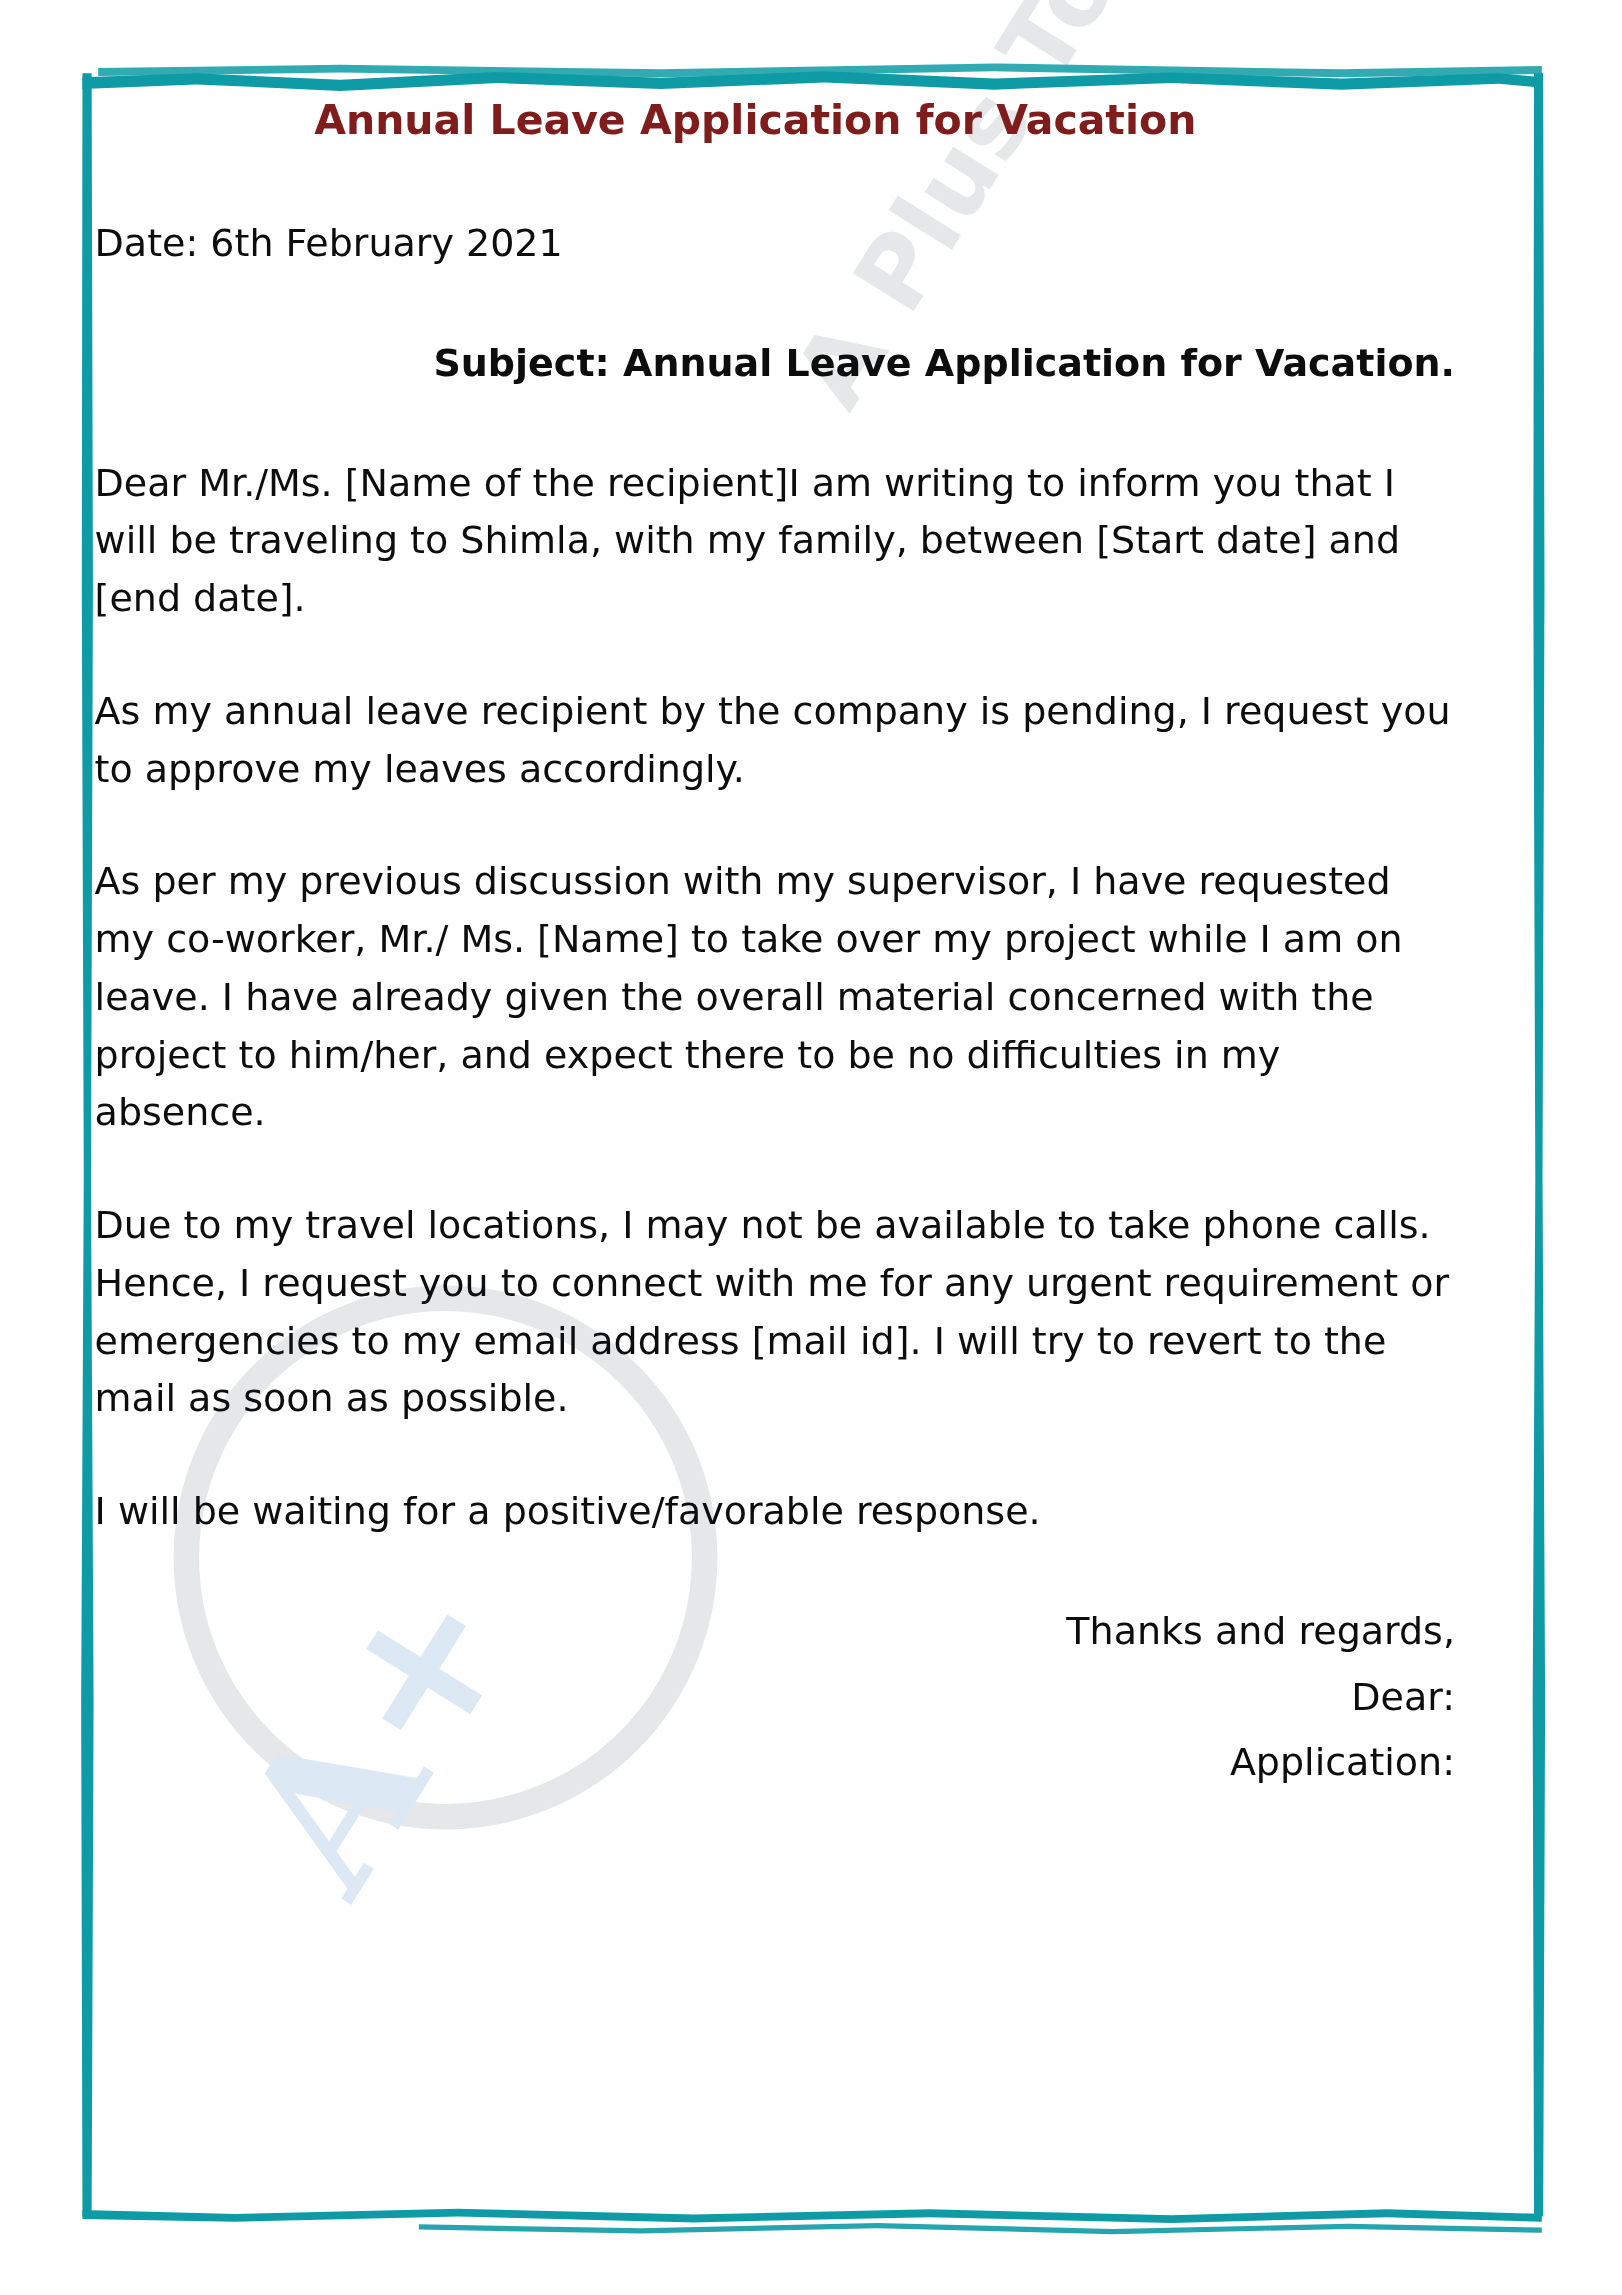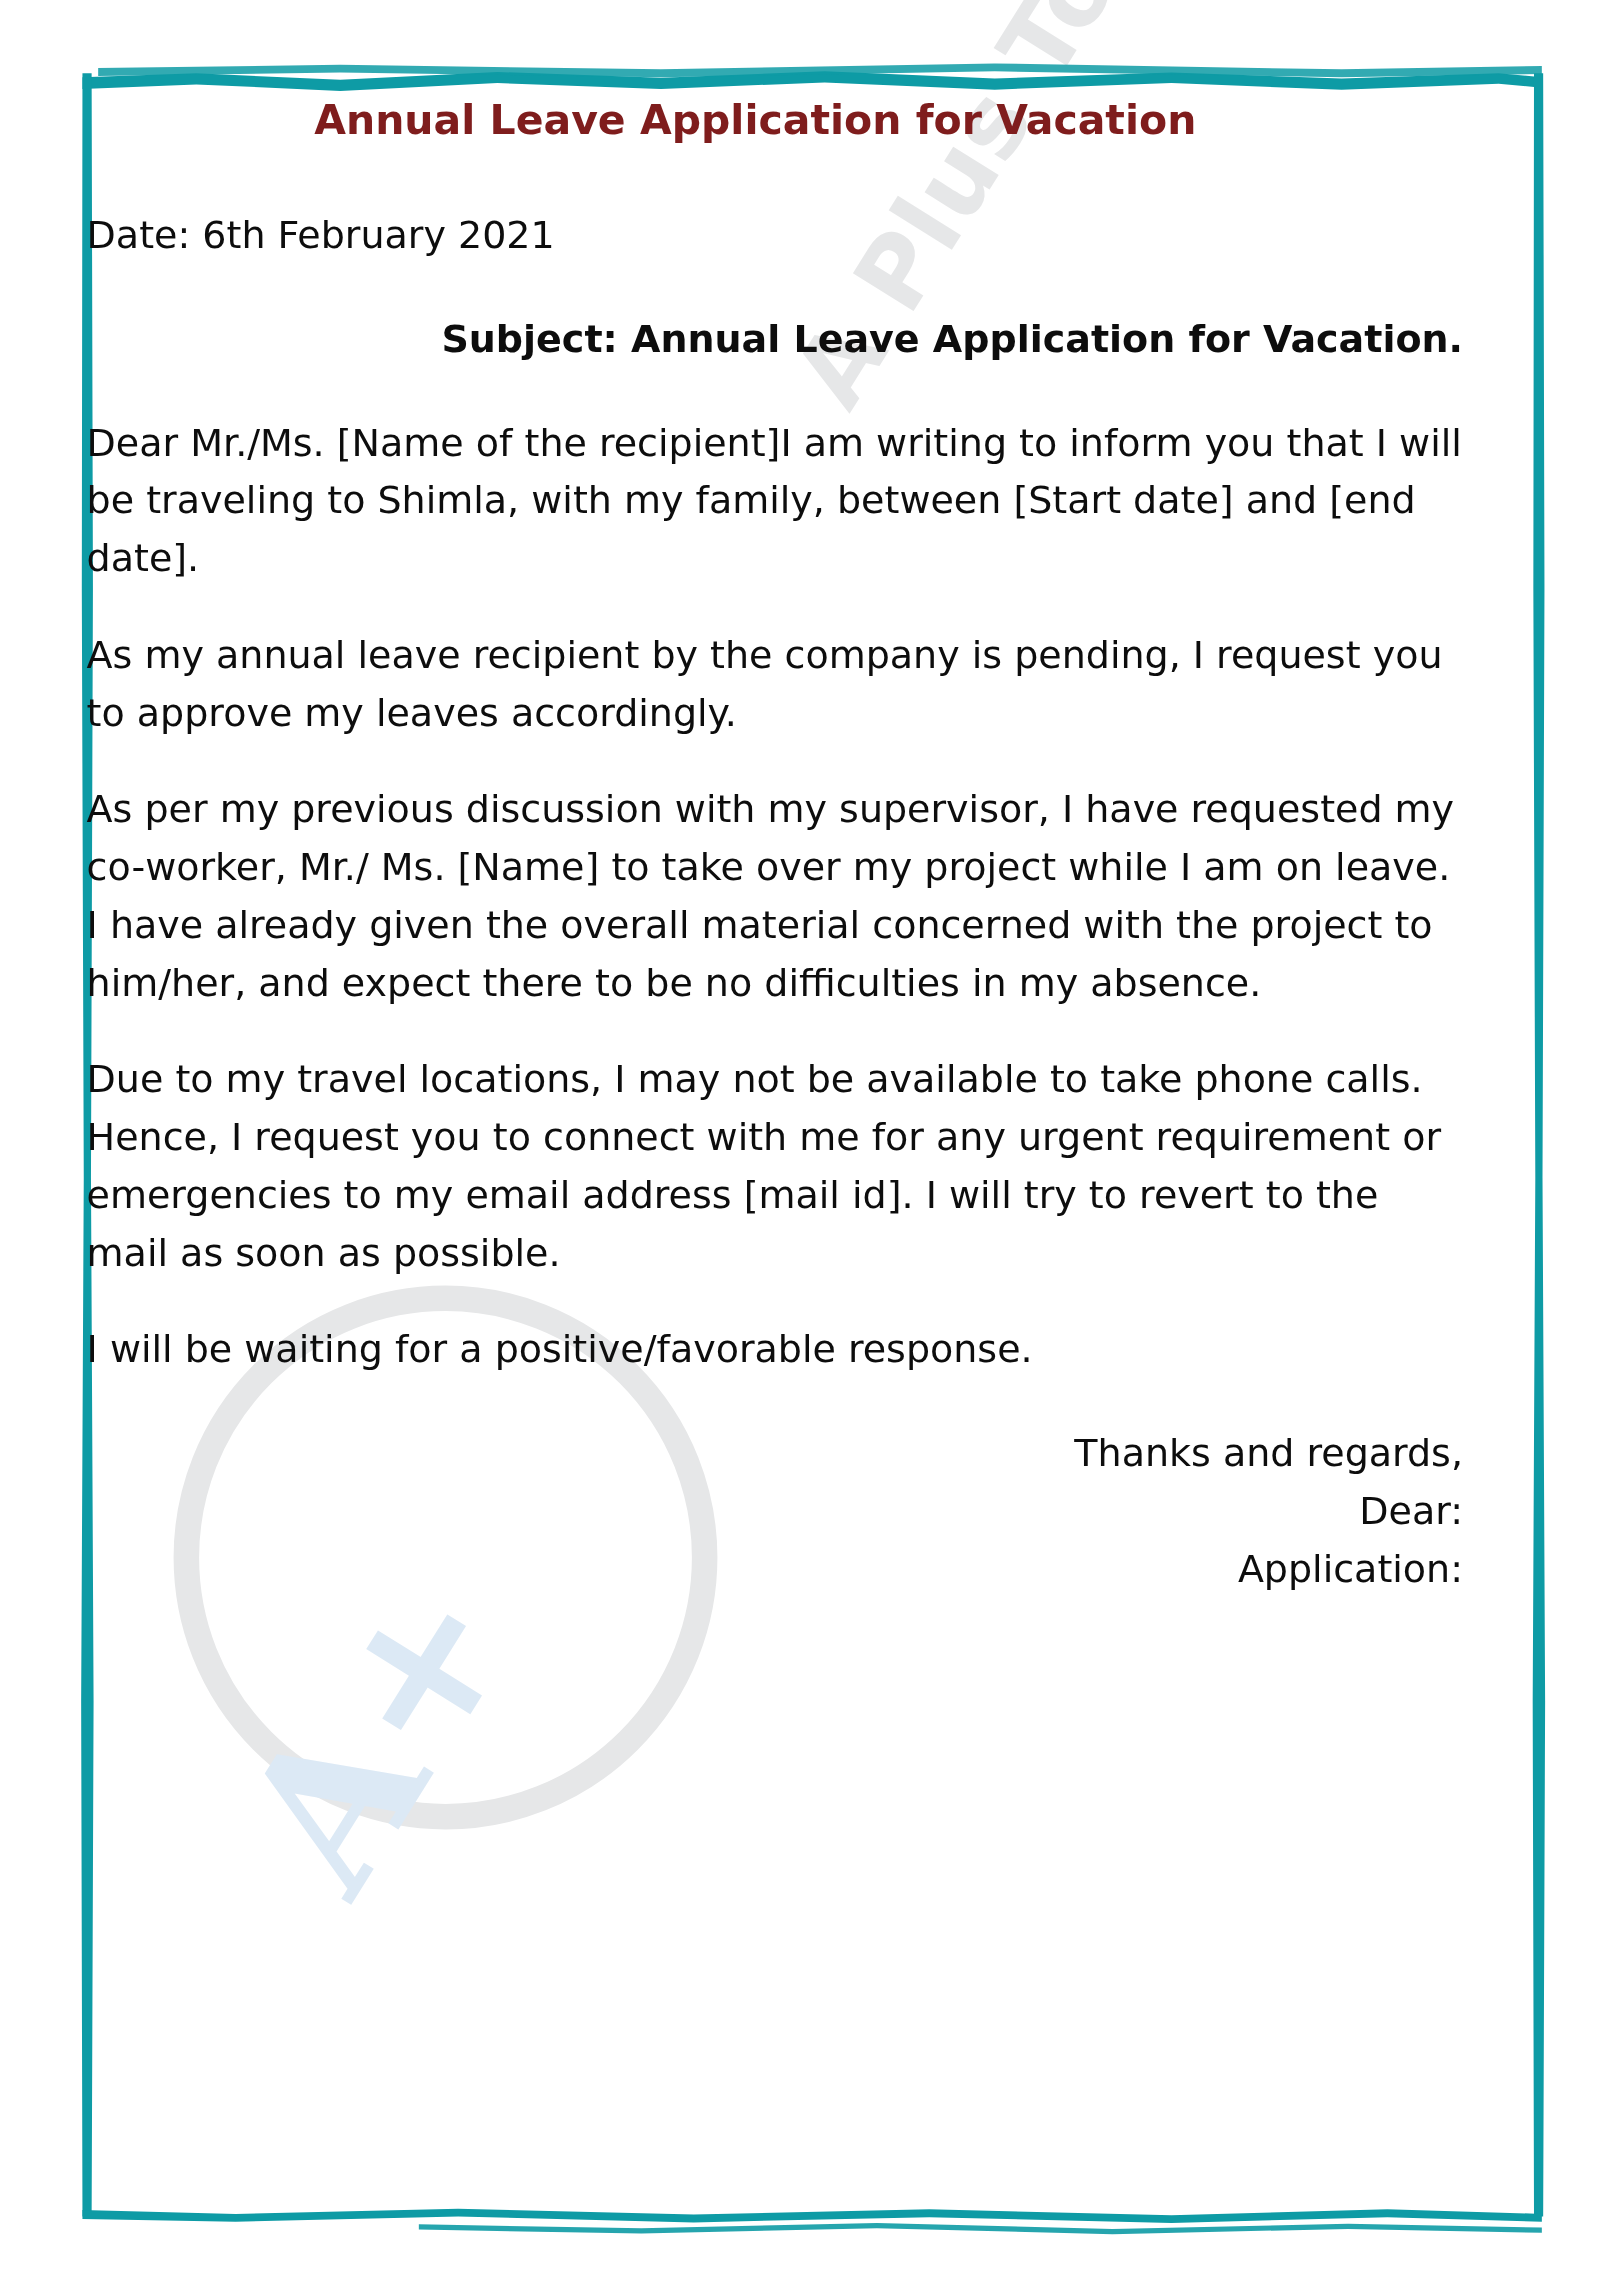--- a/index.html
+++ b/index.html
@@ -95,21 +95,21 @@
     color: #7f1d1d;
     margin: 0 0 0 0;
     padding-right: 39px;
   }
 
   .block {
     font-family: "DejaVu Sans", sans-serif;
     font-size: 38px;
     line-height: 1.52;
     color: #0d0d0d;
-    margin: 0;
+    margin: 8px;
     font-weight: 400;
   }
   .block.bold {
     font-weight: 700;
     text-align: right;
   }
 
   .spacer-lg { height: 63px; }
   .spacer-md { height: 46px; }
   .spacer-sm { height: 39px; }

